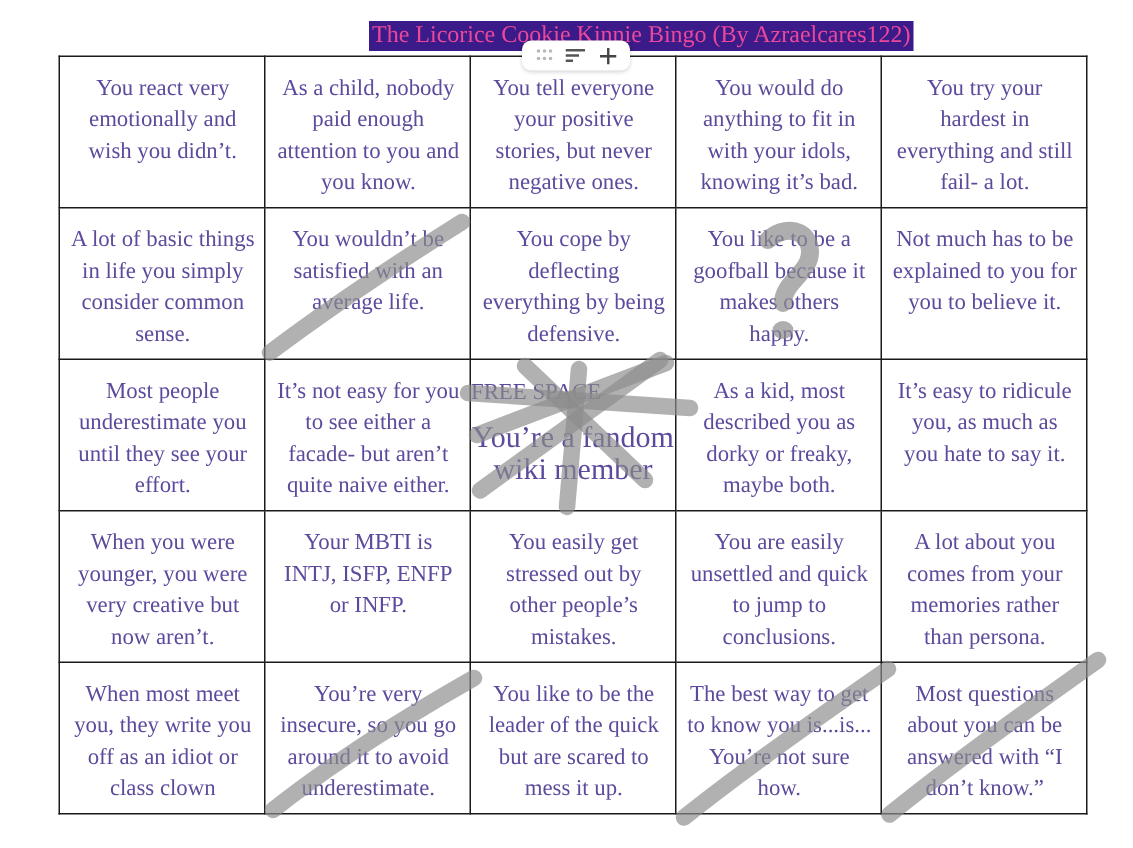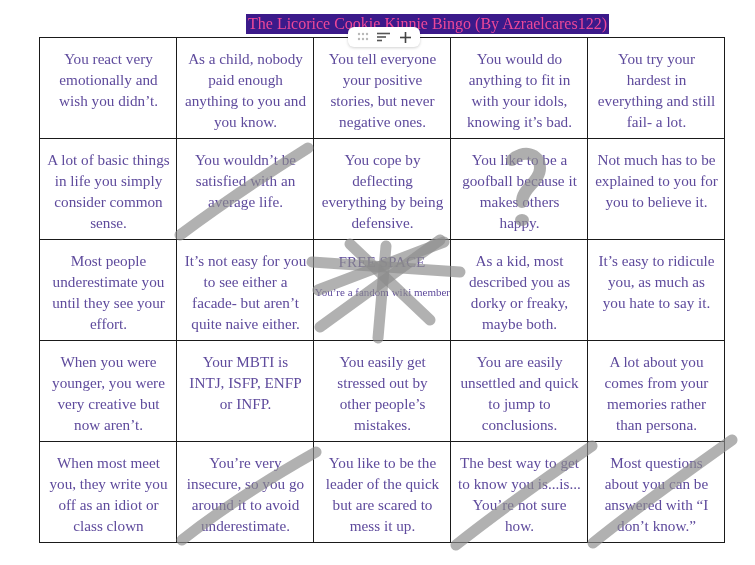--- a/index.html
+++ b/index.html
@@ -48,22 +48,22 @@
     box-sizing: border-box;
   }
   .cell-text {
     display: block;
     padding: 10px 6px 0 7px;
     color: #5e4a9c;
     font-size: 15.2px;
     line-height: 21px;
     text-align: center;
   }
-  .free-title { display:block; text-align:center; padding-top: 11px; color:#5e4a9c; font-size:15.2px; line-height:21px; }
-  .free-sub { display:block; text-align:right; padding-top: 10px; color:#5e4a9c; font-size:11px; line-height:21px; }
+  .free-title { display:block; text-align:left; padding-top: 11px; color:#5e4a9c; font-size:15.2px; line-height:21px; }
+  .free-sub { display:block; text-align:center; padding-top: 10px; color:#5e4a9c; font-size:20px; line-height:21px; }
   .marks {
     position: absolute; left: 0; top: 0;
     width: 755px; height: 565px;
     pointer-events: none;
     z-index: 3;
   }
 </style>
 </head>
 <body>
 
@@ -101,21 +101,21 @@
   </span>
 </div>
 
 <table class="grid">
   <tbody>
       <tr>
     <td>
           <span class="cell-text">You react very emotionally and wish you didn’t.</span>
         </td>
     <td>
-          <span class="cell-text">As a child, nobody paid enough anything to you and you know.</span>
+          <span class="cell-text">As a child, nobody paid enough attention to you and you know.</span>
         </td>
     <td>
           <span class="cell-text">You tell everyone your positive stories, but never negative ones.</span>
         </td>
     <td>
           <span class="cell-text">You would do anything to fit in with your idols, knowing it’s bad.</span>
         </td>
     <td>
           <span class="cell-text">You try your hardest in everything and still fail- a lot.</span>
         </td>

